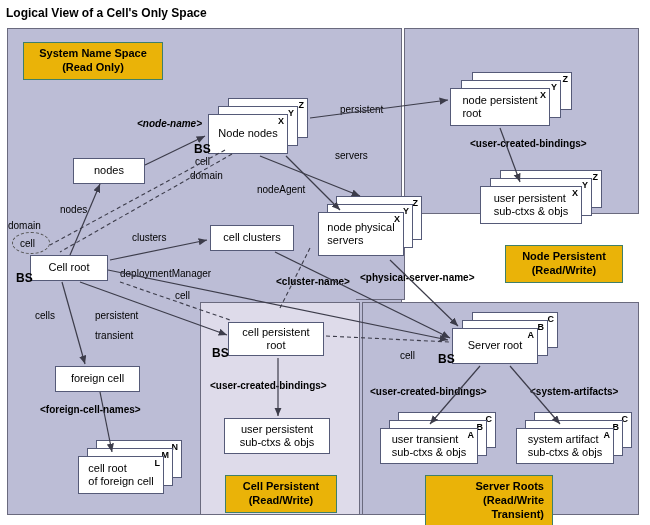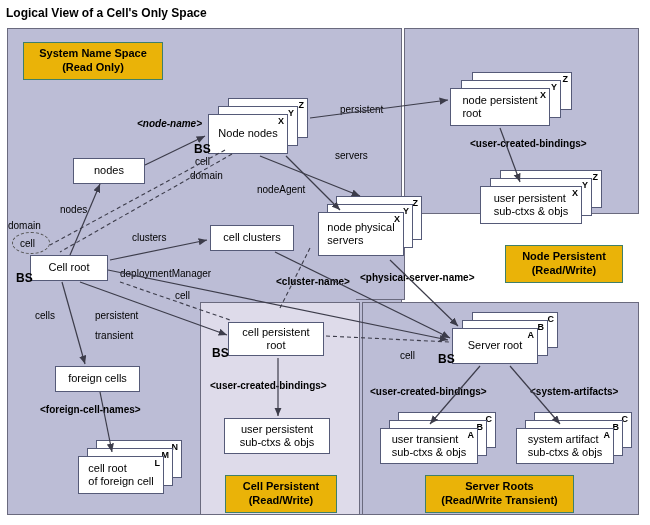--- a/index.html
+++ b/index.html
@@ -120,29 +120,29 @@
 (Read Only)</span>
 </div>
 <div class="label-chip" style="left:505px; top:245px; width:118px;">
   <span style="white-space:pre-line">Node Persistent
 (Read/Write)</span>
 </div>
 <div class="label-chip" style="left:225px; top:475px; width:112px;">
   <span style="white-space:pre-line">Cell Persistent
 (Read/Write)</span>
 </div>
-<div class="label-chip" style="left:425px; top:475px; width:149px;">
+<div class="label-chip" style="left:425px; top:475px; width:128px;text-align:right;">
   <span style="white-space:pre-line">Server Roots
 (Read/Write Transient)</span>
 </div>
 
 <div class="node-box" style="left:73px; top:158px; width:72px; height:26px;">nodes</div>
 <div class="node-box" style="left:210px; top:225px; width:84px; height:26px;">cell clusters</div>
 <div class="node-box" style="left:30px; top:255px; width:78px; height:26px;">Cell root</div>
-<div class="node-box" style="left:55px; top:366px; width:85px; height:26px;">foreign cells</div>
+<div class="node-box" style="left:55px; top:366px; width:85px; height:26px;">foreign cell</div>
 
 <div class="bs-tag" style="left:16px; top:271px;">BS</div>
 
 <div class="domain-cell" style="left:12px; top:232px;"></div>
 <div class="edge-text" style="left:8px; top:220px;">domain</div>
 <div class="edge-text" style="left:20px; top:238px;">cell</div>
 
 <div class="stack" style="left:208px; top:98px; width:100px; height:56px;">
   <div class="layer" style="left:20px; top:0; width:80px; height:40px;">
       <div class="corner">Z</div>

